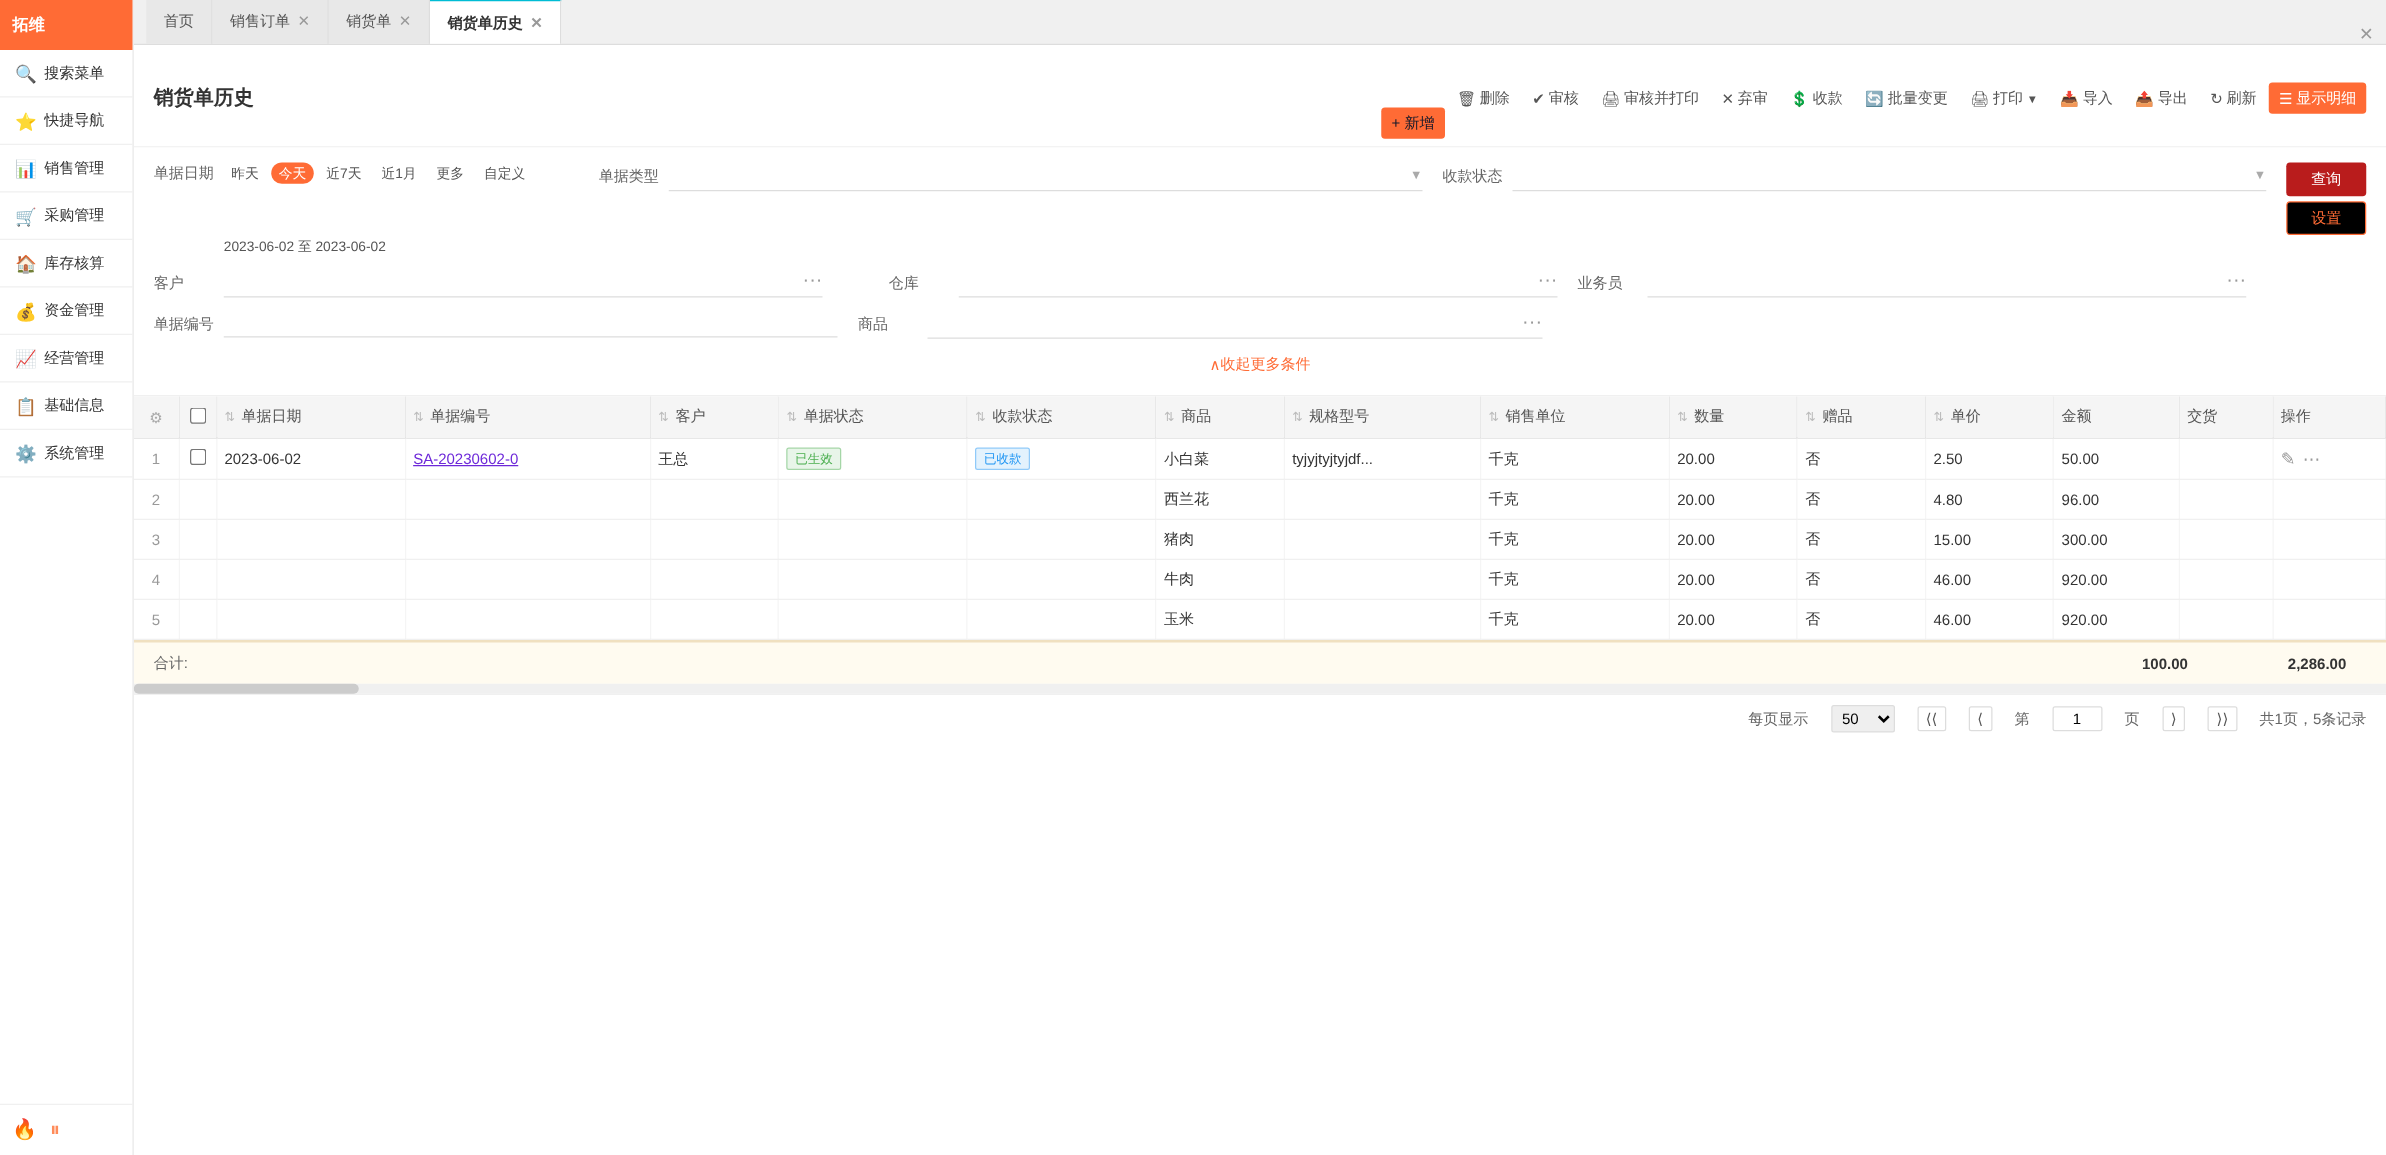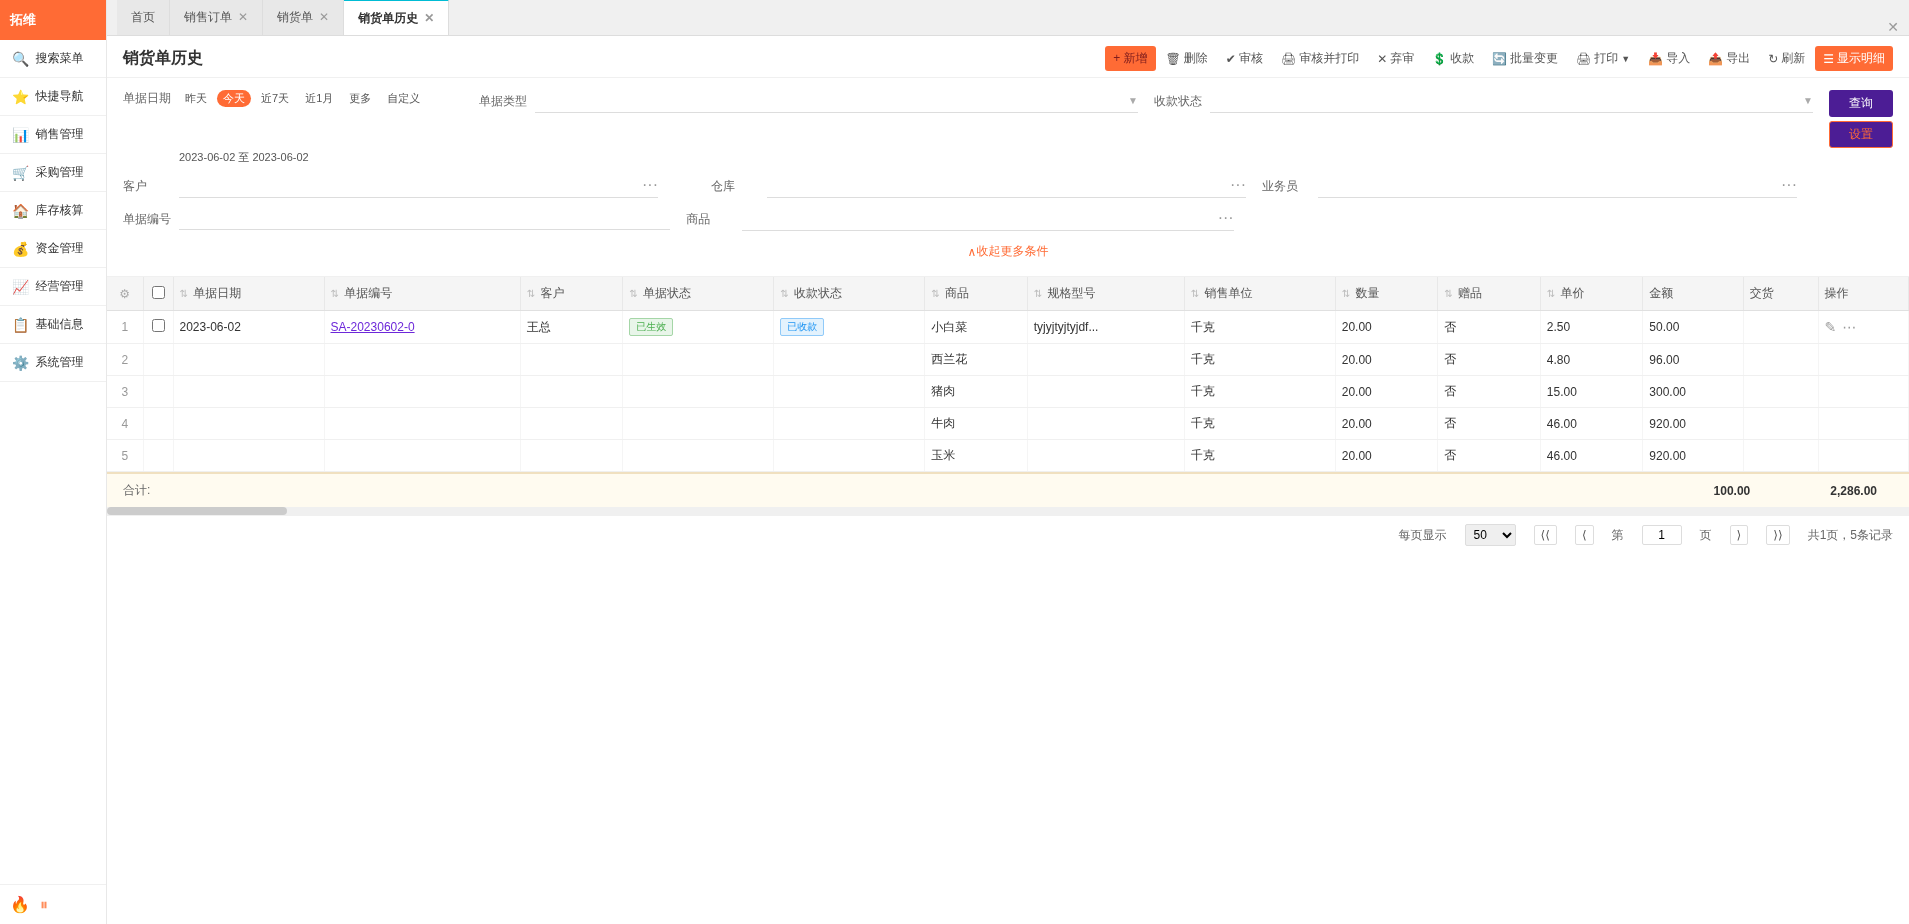--- a/index.html
+++ b/index.html
@@ -99,21 +99,21 @@
       align-items: center;
       gap: 3px;
       padding: 4px 8px;
       border: none;
       background: none;
       cursor: pointer;
       color: #555;
       font-size: 12px;
       white-space: nowrap;
     }
-    .toolbar-btn.primary { background: #ff6b35; color: #7f1d1d; border-radius: 3px; }
+    .toolbar-btn.primary { background: #ff6b35; color: #0f172a; border-radius: 3px; margin-top: 40px; }
 
     
     .filter-area {
       padding: 12px 16px;
       border-bottom: 1px solid #f0f0f0;
       background: #fff;
     }
     .filter-label { color: #666; white-space: nowrap; min-width: 50px; }
     .filter-input {
       flex: 1;
@@ -139,30 +139,30 @@
       display: flex;
       align-items: center;
       justify-content: center;
       color: #ff6b35;
       cursor: pointer;
       padding: 4px;
       font-size: 12px;
       text-align: center;
     }
     .query-btn {
-      background: #4c1d95;
+      background: #b91c1c;
       color: white;
       border: none;
       padding: 5px 20px;
       border-radius: 3px;
       cursor: pointer;
       font-size: 12px;
     }
     .settings-btn {
-      background: #4c1d95;
+      background: #000000;
       color: #ff6b35;
       border: 1px solid #ff6b35;
       padding: 4px 14px;
       border-radius: 3px;
       cursor: pointer;
       font-size: 12px;
     }
 
     
     .table-container {

